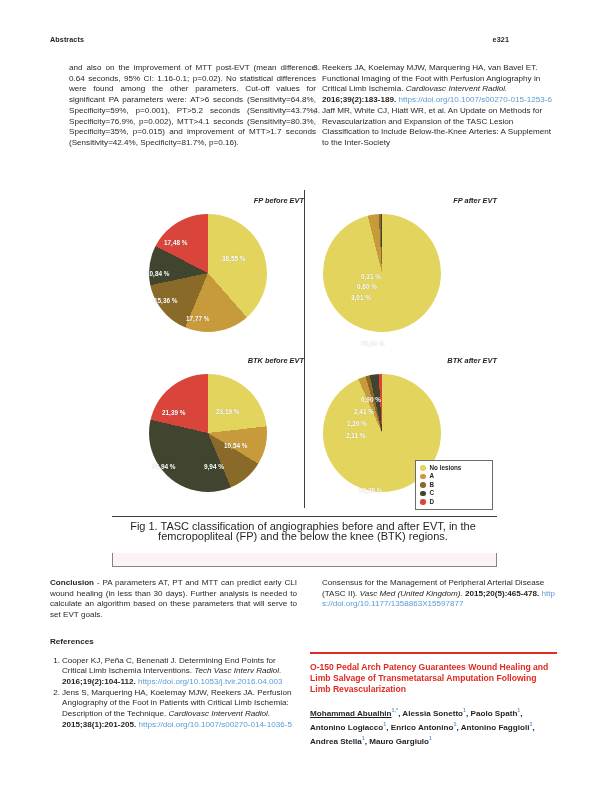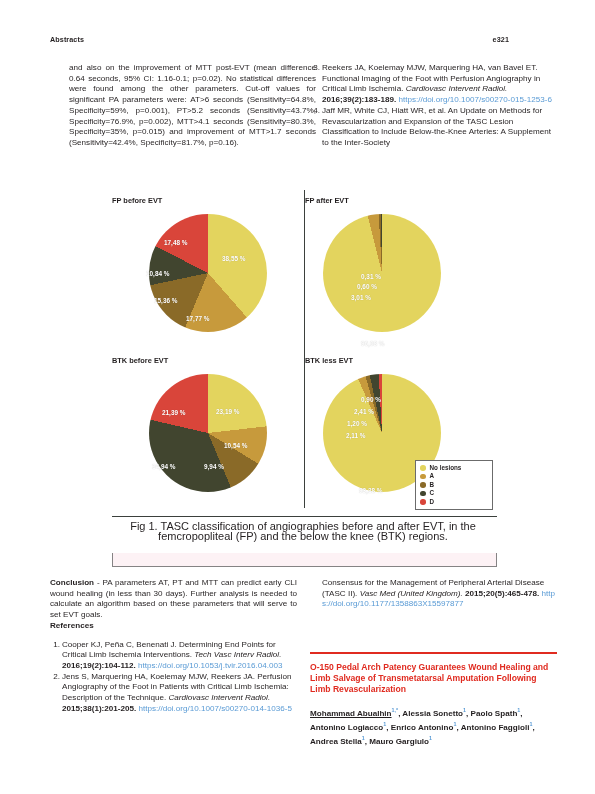--- a/index.html
+++ b/index.html
@@ -62,21 +62,21 @@
     text-align: left;
   }
   .hang > .num {
     position: absolute;
     left: 0;
     top: 0;
     width: 10px;
     text-align: right;
   }
   .it { font-style: italic; }
-  .bd { font-weight: bold; }
+  .bd { font-weight: bold; margin-top: 16px; }
   .doi { color: #5a9bd5; word-break: break-all; }
 
   
   .figure {
     position: absolute;
     left: 112px;
     top: 188px;
     width: 385px;
     height: 370px;
   }
@@ -96,24 +96,25 @@
   .chart {
     position: absolute;
     width: 192px;
     height: 164px;
   }
   .chart .ctitle {
     position: absolute;
     top: 8px;
     left: 0;
     width: 100%;
-    text-align: left;
+    text-align: right;
     font-size: 7.4px;
     font-weight: bold;
     color: #231f20;
+    font-style: italic;
   }
   .pie-wrap {
     position: absolute;
     top: 22px;
     left: 0;
     width: 192px;
     height: 140px;
   }
   .pie {
     position: absolute;
@@ -298,21 +299,21 @@
                         #8a6a28 356.73deg 358.89deg,
                         #41452f 358.89deg 360deg);"></div>
           <div class="slice-label" style="left:56px; top:63px;">0,31 %</div>
           <div class="slice-label" style="left:52px; top:73px;">0,60 %</div>
           <div class="slice-label" style="left:46px; top:84px;">3,01 %</div>
           <div class="slice-label" style="left:56px; top:130px;">96,08 %</div>
         </div>
       </div>
 
       <div class="chart" style="left:193px; top:160px;">
-        <div class="ctitle">BTK less EVT</div>
+        <div class="ctitle">BTK after EVT</div>
         <div class="pie-wrap">
           <div class="pie" style="left:18px; top:4px; width:118px; height:118px;
                       background: conic-gradient(
                         #e3d45e 0deg 336.17deg,
                         #c79a3c 336.17deg 343.76deg,
                         #8a6a28 343.76deg 348.08deg,
                         #41452f 348.08deg 356.76deg,
                         #d9453a 356.76deg 360deg);"></div>
           <div class="slice-label" style="left:56px; top:26px;">0,90 %</div>
           <div class="slice-label" style="left:49px; top:38px;">2,41 %</div>

